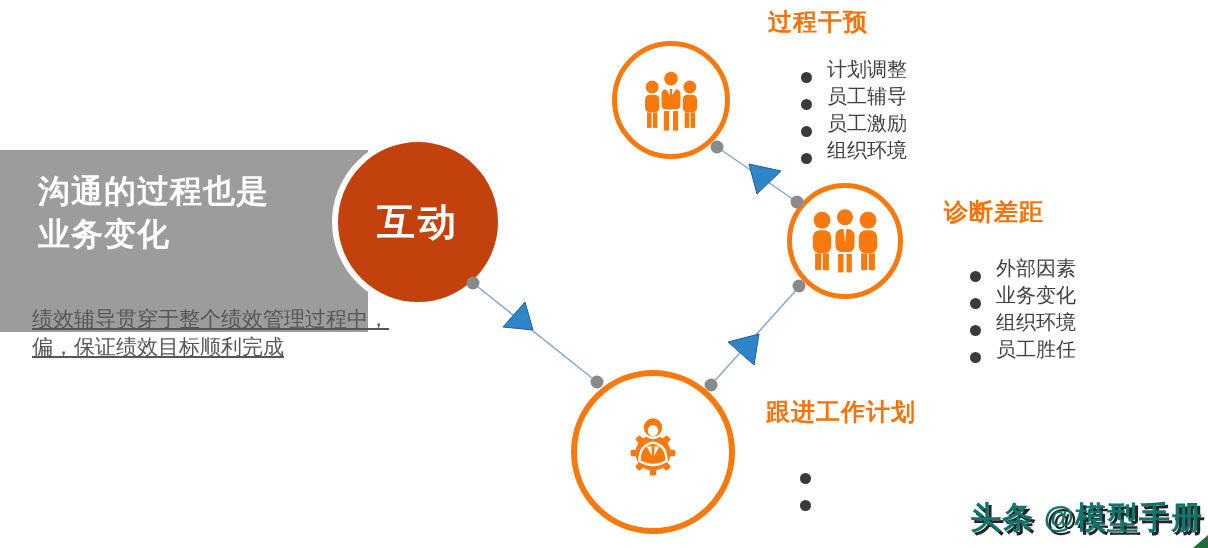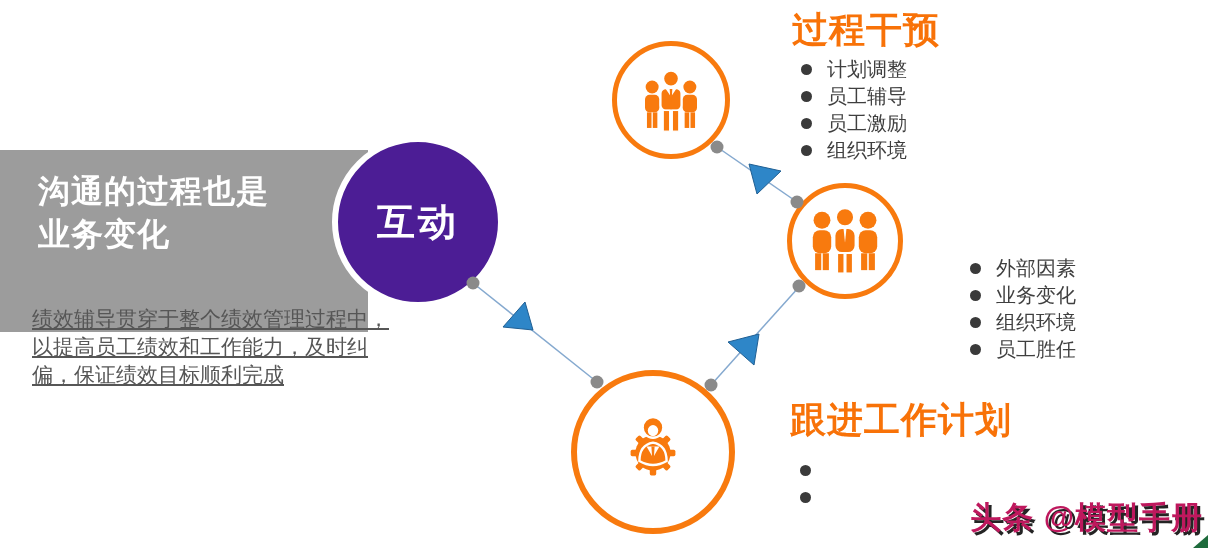--- a/index.html
+++ b/index.html
@@ -10,68 +10,67 @@
   
   .banner { position:absolute; left:0; top:150px; width:368px; height:182px;
             background:#9C9C9C; z-index:1; }
   .banner-title { position:absolute; left:38px; top:20px; font-size:32px; font-weight:bold;
                   color:#ffffff; line-height:43px; letter-spacing:1px; white-space:nowrap; }
   
   .intro { position:absolute; left:32px; top:305px; font-size:21px; line-height:28px;
            color:#565656; z-index:1; white-space:nowrap;text-decoration:underline; }
   
   .hub { position:absolute; left:332px; top:136px; width:172px; height:172px;
-         border-radius:50%; background:#4c1d95; border:6px solid #ffffff;
+         border-radius:50%; background:#c2410c; border:6px solid #ffffff;
          box-sizing:border-box; z-index:2; display:flex; align-items:center; justify-content:center; }
   .hub-label { font-family:"DejaVu Serif", serif; font-size:38px; font-weight:bold;
                color:#ffffff; letter-spacing:3px; }
   
   .node { position:absolute; border-radius:50%; background:#ffffff; border:5px solid #F87A0E;
           box-sizing:border-box; z-index:2; display:flex; align-items:center; justify-content:center; }
   #node-top { left:612px; top:41px;  width:118px; height:118px; }
   #node-mid { left:787px; top:183px; width:116px; height:116px; }
   #node-bot { left:571px; top:370px; width:164px; height:164px; border-width:6px; }
   .ic { fill:#F87A0E; }
   
   .node-title { position:absolute; font-family:Liberation Mono, monospace; font-weight:bold;
-                color:#F87208; font-size:36px; white-space:nowrap; z-index:1; letter-spacing:1px;margin-left:24px; }
+                color:#F87208; font-size:24px; white-space:nowrap; z-index:1; letter-spacing:1px; }
   #title-process  { left:768px; top:6px;   }
   #title-diagnose { left:944px; top:196px; }
   #title-follow   { left:766px; top:396px; }
   
   .list { position:absolute; z-index:1; }
   #list-process  { left:801px; top:56px;  }
   #list-diagnose { left:970px; top:255px; }
   #list-follow   { left:800px; top:457px; }
-  .li { display:flex; align-items:center; height:27px; font-size:20px; color:#3F3F3F; white-space:nowrap; }
+  .li { display:flex; align-items:flex-end; height:27px; font-size:20px; color:#3F3F3F; white-space:nowrap; }
   .dot { width:11px; height:11px; border-radius:50%; background:#3A3A3A; margin-right:15px; flex:none; }
   
   #overlay { position:absolute; left:0; top:0; z-index:3; pointer-events:none; }
   
   .watermark { position:absolute; right:5px; top:497px; z-index:5;
-               font-size:31px; font-weight:bold; color:#be185d; letter-spacing:1px;
+               font-size:31px; font-weight:bold; color:#0f766e; letter-spacing:1px;
                text-shadow:3px 3px 0 #242424; white-space:nowrap;margin-left:40px; }
   .corner-triangle { position:absolute; right:0; bottom:0; width:0; height:0; z-index:6;
                border-left:15px solid transparent; border-bottom:13px solid #1E6B3C; }
 </style>
 </head>
 <body>
 
 <div id="stage">
 
   <div class="banner">
     <div class="banner-title">
       <div>沟通的过程也是</div>
       <div>业务变化</div>
     </div>
   </div>
 
   <div class="intro">
     <div>绩效辅导贯穿于整个绩效管理过程中，</div>
-    <div>以提高员工绩效和工作能力，及时纠</div>
     <div>偏，保证绩效目标顺利完成</div>
   </div>
 
   <div class="hub">
     <span class="hub-label">互动</span>
   </div>
 
   <div class="node" id="node-top">
     <svg width="78" height="82" viewBox="0 0 120 120">
       <g class="ic">
@@ -148,20 +147,21 @@
     <polygon points="759,334 728,342 754,365" fill="#2E86C8" stroke="#205F93" stroke-width="1"></polygon>
     <circle cx="473" cy="283" r="6.5" fill="#8A8A8A"></circle>
     <circle cx="717" cy="147" r="6.5" fill="#8A8A8A"></circle>
     <circle cx="797" cy="202" r="6.5" fill="#8A8A8A"></circle>
     <circle cx="799" cy="286" r="6.5" fill="#8A8A8A"></circle>
     <circle cx="597" cy="382" r="6.5" fill="#8A8A8A"></circle>
     <circle cx="711" cy="385" r="6.5" fill="#8A8A8A"></circle>
   </svg>
 
   <div class="node-title" id="title-process">过程干预</div>
+  <div class="node-title" id="title-diagnose">诊断差距</div>
   <div class="node-title" id="title-follow">跟进工作计划</div>
 
   <div class="list" id="list-process">
     <div class="li">
         <span class="dot"></span>
         <span>计划调整</span>
       </div>
     <div class="li">
         <span class="dot"></span>
         <span>员工辅导</span>

